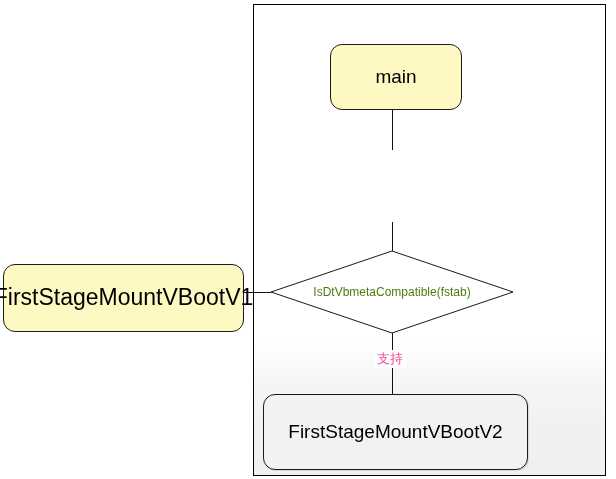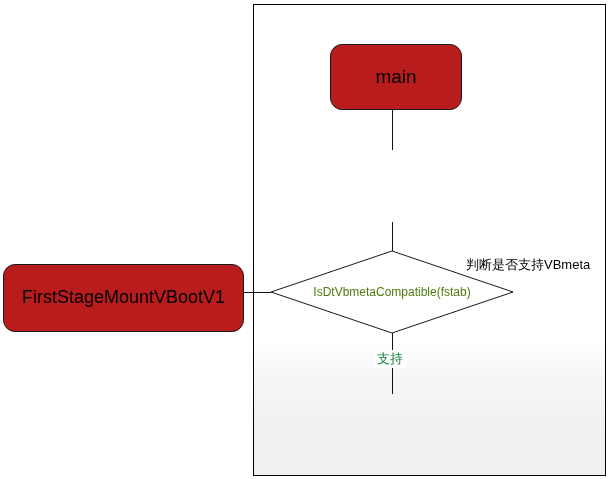--- a/index.html
+++ b/index.html
@@ -38,21 +38,21 @@
     background: linear-gradient(to bottom, rgba(240,240,240,0) 0%, rgba(238,238,238,0.55) 30%, #f0f0f0 70%, #f0f0f0 100%);
     pointer-events: none;
   }
 
   
   .node {
     position: absolute;
     box-sizing: border-box;
     border: 1px solid #1a1a1a;
     border-radius: 12px;
-    background: #b91c1c;
+    background: #fef9c3;
     display: flex;
     align-items: center;
     justify-content: center;
     color: #000000;
     text-align: center;
     line-height: 1.2;
   }
   .node-main {
     left: 330px;
     top: 44px;
@@ -65,21 +65,21 @@
     top: 150px;
     width: 238px;
     height: 72px;
     font-size: 19px;
   }
   .node-v1 {
     left: 3px;
     top: 264px;
     width: 241px;
     height: 68px;
-    font-size: 18px;
+    font-size: 23px;
   }
   .node-v2 {
     left: 263px;
     top: 394px;
     width: 265px;
     height: 76px;
     font-size: 19px;
     background: #f2f2f2;
     box-shadow: 1px 1px 1px rgba(0,0,0,0.10);
   }
@@ -125,21 +125,21 @@
   }
   .edge-main-to-fsmain { left: 392px; top: 110px;  height: 40px; }
   .edge-fsmain-to-dia   { left: 392px; top: 222px;  height: 29px; }
   .edge-dia-to-v2       { left: 392px; top: 333px;  height: 61px; }
   .edge-dia-to-v1       { left: 244px; top: 292px;  width: 27px; }
 
   
   .edge-label {
     position: absolute;
     font-size: 13px;
-    color: #15803d;
+    color: #ec4899;
     background: #ffffff;
     padding: 0 3px;
     white-space: nowrap;
   }
   .label-zhichi {
     left: 374px;
     top: 350px;
     font-size: 13px;
   }
   .annotation {
@@ -175,18 +175,20 @@
     <svg width="244" height="84" viewBox="0 0 244 84">
       <polygon points="122,1 243,42 122,83 1,42" fill="#ffffff" stroke="#1a1a1a" stroke-width="1"></polygon>
     </svg>
     <div class="diamond-label">IsDtVbmetaCompatible(fstab)</div>
   </div>
 
   <div class="node node-v1">
     <span>FirstStageMountVBootV1</span>
   </div>
 
+  <div class="node node-v2">
+    <span>FirstStageMountVBootV2</span>
+  </div>
 
   <div class="edge-label label-zhichi">支持</div>
 
-  <div class="annotation">判断是否支持VBmeta</div>
 
 </div>
 
 </body></html>

